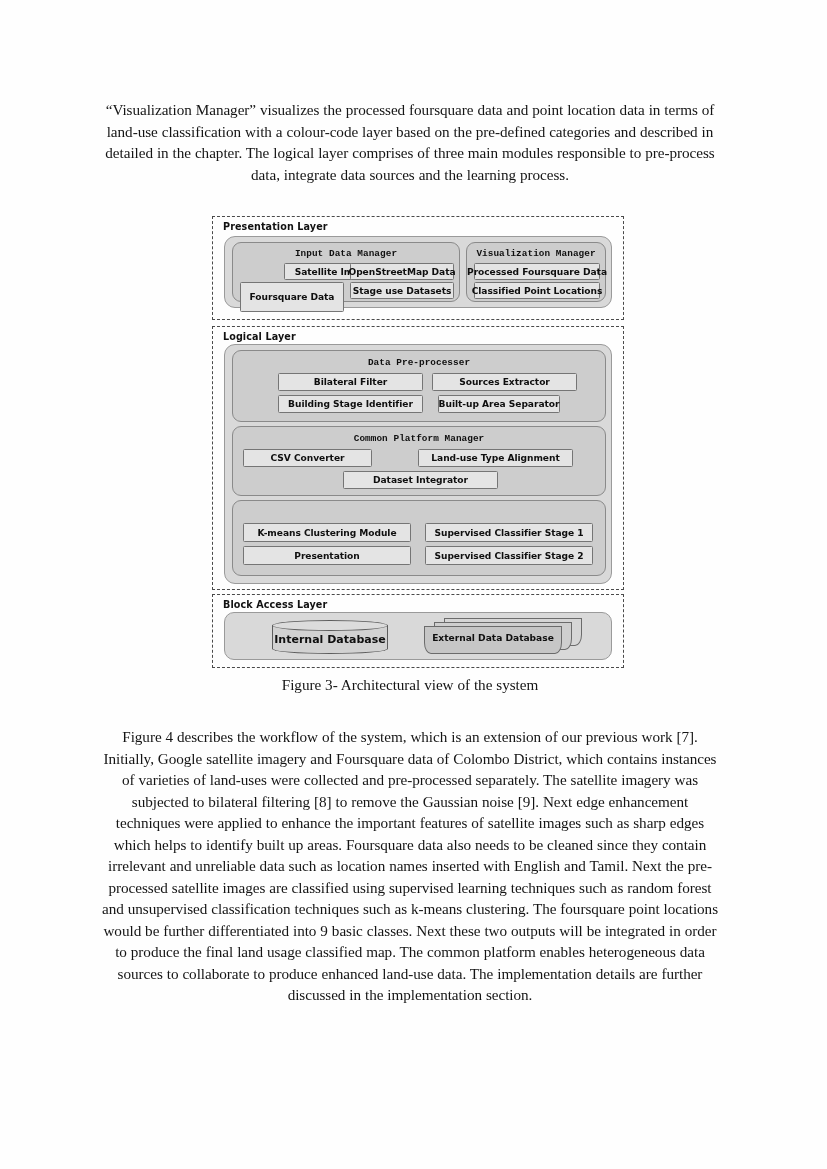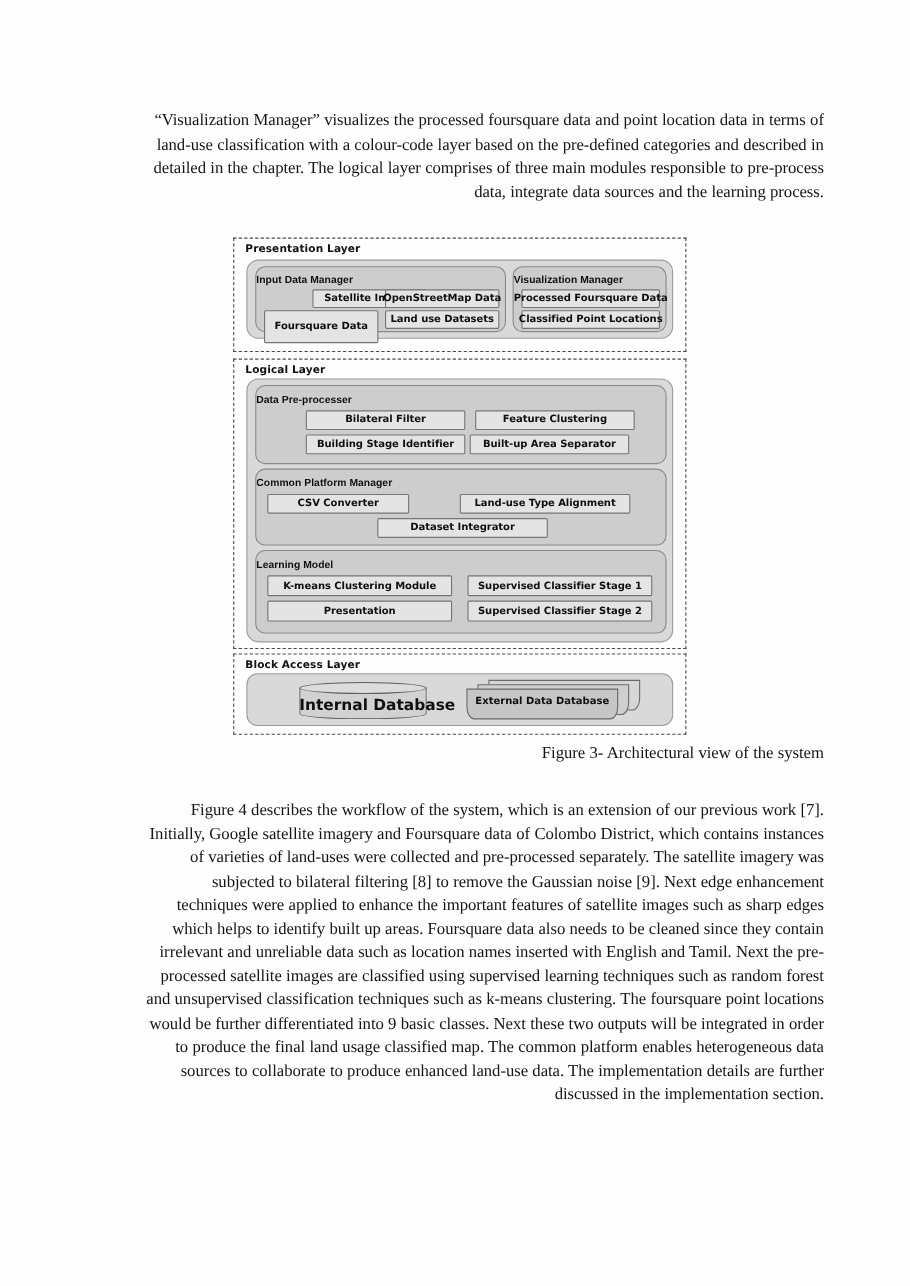--- a/index.html
+++ b/index.html
@@ -24,24 +24,23 @@
     background: #fefefe;
   }
 
   
   .para {
     position: absolute;
     font-family: "Liberation Serif", serif;
     font-size: 15.2px;
     line-height: 21.5px;
     color: #141414;
-    text-align: right;
+    text-align: center;
     letter-spacing: -0.05px;
     word-spacing: 0.2px;
-    margin-left: 28px;
   }
   #para-intro  { left: 99px; top: 99px;  width: 622px; }
   #fig-caption { left: 99px; top: 674px; width: 622px; }
   #para-workflow { left: 99px; top: 726px; width: 622px; }
 
   
   .diagram {
     position: absolute;
     left: 212px;
     top: 216px;
@@ -107,21 +106,22 @@
     color: #0f0f0f;
     letter-spacing: -0.05px;
     text-align: center;
     white-space: nowrap;
   }
 
   .module-title {
     position: absolute;
     width: 100%;
     left: 0;
-    font-family: Liberation Sans, sans-serif;
+    text-align: center;
+    font-family: Liberation Mono, monospace;
     font-size: 9.4px;
     font-weight: bold;
     color: #0f0f0f;
     letter-spacing: 0.05px;
     white-space: nowrap;
   }
 
   
   #pres-outer { left: 12px;  top: 20px; width: 388px; height: 72px; }
   #pres-idm   { left: 20px;  top: 26px; width: 228px; height: 60px; }
@@ -164,21 +164,21 @@
     border: 1.3px solid #5d5d5d;
     border-radius: 50%;
     background: #dcdcdc;
   }
   .cyl-label {
     position: absolute;
     left: 0; top: 13px;
     width: 100%;
     text-align: center;
     font-family: "DejaVu Sans", sans-serif;
-    font-size: 14px;
+    font-size: 11px;
     font-weight: bold;
     color: #0f0f0f;
     white-space: nowrap;
   }
 
   .docstack {
     position: absolute;
     left: 212px;
     top: 402px;
     width: 160px;
@@ -221,51 +221,50 @@
     <div class="layer" id="layer-presentation"></div>
     <div class="layer-title" style="top:5px;">Presentation Layer</div>
 
     <div class="shell shell-outer" id="pres-outer"></div>
 
     <div class="shell shell-mid" id="pres-idm">
       <div class="module-title" style="top:5px;">Input Data Manager</div>
       <div class="leaf" style="left:7px;  top:20px; width:104px; height:17px;margin-left:44px;">Satellite Images</div>
       <div class="leaf" style="left:117px; top:20px; width:104px; height:17px;">OpenStreetMap Data</div>
       <div class="leaf" style="left:7px;  top:39px; width:104px; height:30px;">Foursquare Data</div>
-      <div class="leaf" style="left:117px; top:39px; width:104px; height:17px;">Land use Datasets</div>
+      <div class="leaf" style="left:117px; top:39px; width:104px; height:17px;">Stage use Datasets</div>
     </div>
 
     <div class="shell shell-mid" id="pres-vm">
       <div class="module-title" style="top:5px;">Visualization Manager</div>
       <div class="leaf" style="left:7px; top:20px; width:126px; height:17px;">Processed Foursquare Data</div>
       <div class="leaf" style="left:7px; top:39px; width:126px; height:17px;">Classified Point Locations</div>
     </div>
 
     <div class="layer" id="layer-logical"></div>
     <div class="layer-title" style="top:115px;">Logical Layer</div>
 
     <div class="shell shell-outer" id="log-outer"></div>
 
     <div class="shell shell-mid" id="log-dpp">
       <div class="module-title" style="top:6px;">Data Pre-processer</div>
       <div class="leaf" style="left:45px;  top:22px; width:145px; height:18px;">Bilateral Filter</div>
-      <div class="leaf" style="left:199px; top:22px; width:145px; height:18px;">Feature Clustering</div>
+      <div class="leaf" style="left:199px; top:22px; width:145px; height:18px;">Sources Extractor</div>
       <div class="leaf" style="left:45px;  top:44px; width:145px; height:18px;">Building Stage Identifier</div>
-      <div class="leaf" style="left:194px; top:44px; width:145px; height:18px;">Built-up Area Separator</div>
+      <div class="leaf" style="left:205px; top:44px; width:122px; height:18px;">Built-up Area Separator</div>
     </div>
 
     <div class="shell shell-mid" id="log-cpm">
       <div class="module-title" style="top:6px;">Common Platform Manager</div>
       <div class="leaf" style="left:10px;  top:22px; width:129px; height:18px;">CSV Converter</div>
       <div class="leaf" style="left:185px; top:22px; width:155px; height:18px;">Land-use Type Alignment</div>
       <div class="leaf" style="left:110px; top:44px; width:155px; height:18px;">Dataset Integrator</div>
     </div>
 
     <div class="shell shell-mid" id="log-lm">
-      <div class="module-title" style="top:6px;">Learning Model</div>
       <div class="leaf" style="left:10px;  top:22px; width:168px; height:19px;">K-means Clustering Module</div>
       <div class="leaf" style="left:192px; top:22px; width:168px; height:19px;">Supervised Classifier Stage 1</div>
       <div class="leaf" style="left:10px;  top:45px; width:168px; height:19px;">Presentation</div>
       <div class="leaf" style="left:192px; top:45px; width:168px; height:19px;">Supervised Classifier Stage 2</div>
     </div>
 
     <div class="layer" id="layer-access"></div>
     <div class="layer-title" style="top:383px;">Block Access Layer</div>
 
     <div class="shell shell-outer" id="acc-outer"></div>

